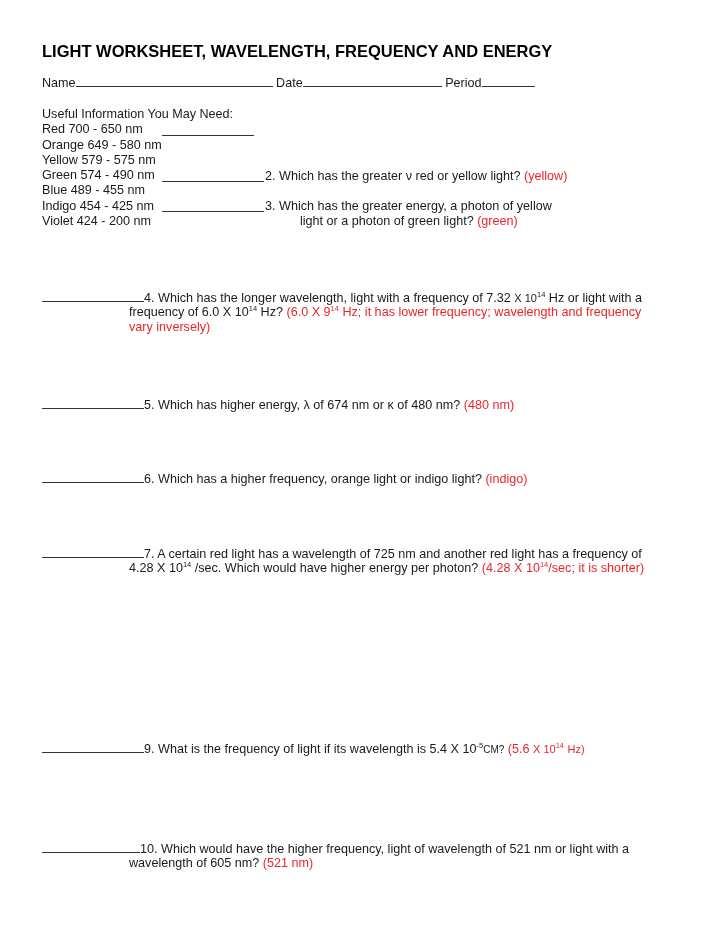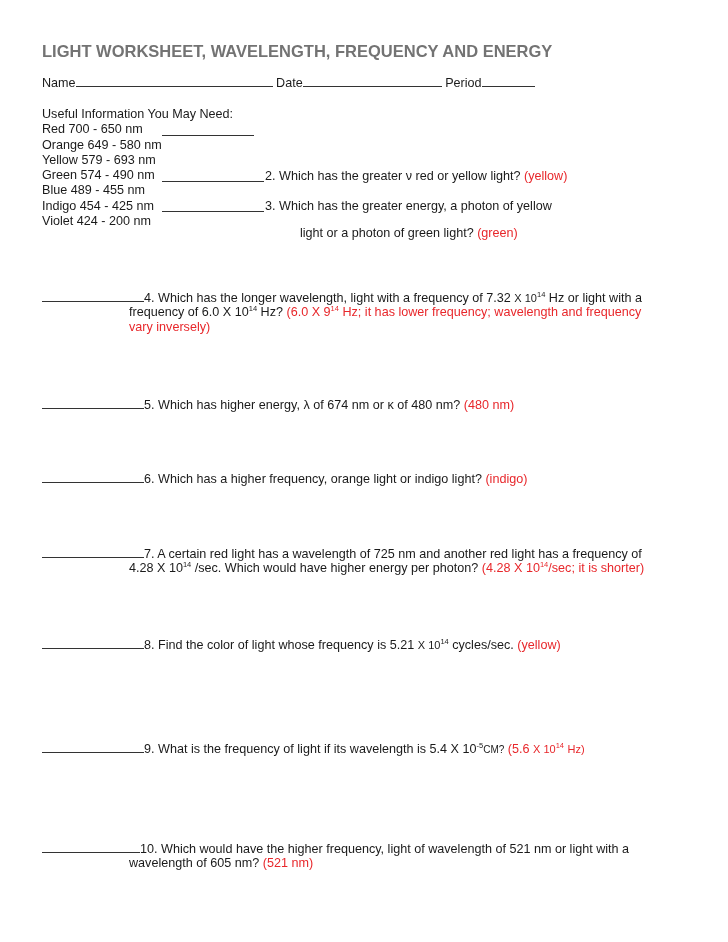--- a/index.html
+++ b/index.html
@@ -3,39 +3,39 @@
   <meta charset="utf-8">
   <style>
     html, body { margin: 0; padding: 0; background: #ffffff; }
     body {
       width: 728px; height: 942px; position: relative; overflow: hidden;
       font-family: "Liberation Sans", sans-serif; color: #1a1a1a;
     }
     .page { position: absolute; left: 0; top: 0; width: 728px; height: 942px; }
     .title {
       position: absolute; left: 42px; top: 42px;
-      font-size: 16.5px; font-weight: bold; letter-spacing: 0px; color: #737373;
+      font-size: 16.5px; font-weight: bold; letter-spacing: 0px; color: #000000;
       white-space: nowrap;
     }
     .header-line {
       position: absolute; left: 42px; top: 75px; font-size: 12.6px; white-space: nowrap;
     }
     .txt { font-size: 12.6px; line-height: 15.2px; white-space: nowrap; }
     .abs { position: absolute; }
     .ans { color: #e8272b; }
     .blank { display: inline-block; border-bottom: 1px solid #333; height: 11px; vertical-align: baseline; }
     sup { font-size: 7.5px; vertical-align: 5px; line-height: 0; }
     .small-x { font-size: 11px; }
     .cm { font-size: 10px; }
     .info { position: absolute; left: 42px; top: 107px; }
     .info div { height: 15.3px; }
     .q1 { left: 255px; top: 123px; }
     .q2 { left: 265px; top: 169px; }
     .q3 { left: 265px; top: 199px; }
-    .q3b { left: 300px; top: 214px; margin-top: 12px; }
+    .q3b { left: 300px; top: 214px; }
     .qrow { position: absolute; left: 42px; }
     .qrow .blank { width: 102px; }
     .cont { position: absolute; left: 129px; }
   </style>
 </head>
 <body>
 
 <div class="page">
 
   <div class="title">LIGHT WORKSHEET, WAVELENGTH, FREQUENCY AND ENERGY</div>
@@ -43,21 +43,21 @@
   <div class="header-line">
     <span>Name</span><span class="blank" style="width:197px;"></span>
     <span>Date</span><span class="blank" style="width:139px;"></span>
     <span>Period</span><span class="blank" style="width:53px;"></span>
   </div>
 
   <div class="info txt">
     <div>Useful Information You May Need:</div>
     <div>Red 700 - 650 nm</div>
     <div>Orange 649 - 580 nm</div>
-    <div>Yellow 579 - 693 nm</div>
+    <div>Yellow 579 - 575 nm</div>
     <div>Green 574 - 490 nm</div>
     <div>Blue 489 - 455 nm</div>
     <div>Indigo 454 - 425 nm</div>
     <div>Violet 424 - 200 nm</div>
   </div>
 
   <span class="abs blank" style="left:162px; top:124px; width:92px;"></span>
   <span class="abs blank" style="left:162px; top:170px; width:102px;"></span>
   <span class="abs blank" style="left:162px; top:200px; width:102px;"></span>
 
@@ -105,27 +105,20 @@
   <div class="qrow txt" style="top:546px;">
     <span class="blank"></span><span>7.</span>
     <span>A certain red light has a wavelength of 725 nm and another red light has a frequency of</span>
   </div>
   <div class="cont txt" style="top:561px;">
     <span>4.28 X 10</span><sup>14</sup>
     <span>/sec. Which would have higher energy per photon?</span>
     <span class="ans"><span>(4.28 X 10</span><sup>14</sup><span>/sec; it is shorter)</span></span>
   </div>
 
-  <div class="qrow txt" style="top:637px;">
-    <span class="blank"></span><span>8.</span>
-    <span>Find the color of light whose frequency is 5.21</span>
-    <span class="small-x">X 10</span><sup>14</sup>
-    <span>cycles/sec.</span>
-    <span class="ans">(yellow)</span>
-  </div>
 
   <div class="qrow txt" style="top:741px;">
     <span class="blank"></span><span>9.</span>
     <span>What is the frequency of light if its wavelength is 5.4 X 10</span><sup>-5</sup><span class="cm">CM?</span>
     <span class="ans"><span>(5.6</span> <span class="small-x">X 10</span><sup>14</sup> <span class="small-x">Hz)</span></span>
   </div>
 
   <div class="qrow txt" style="top:841px;">
     <span class="blank" style="width:98px;"></span><span>10.</span>
     <span>Which would have the higher frequency, light of wavelength of 521 nm or light with a</span>

